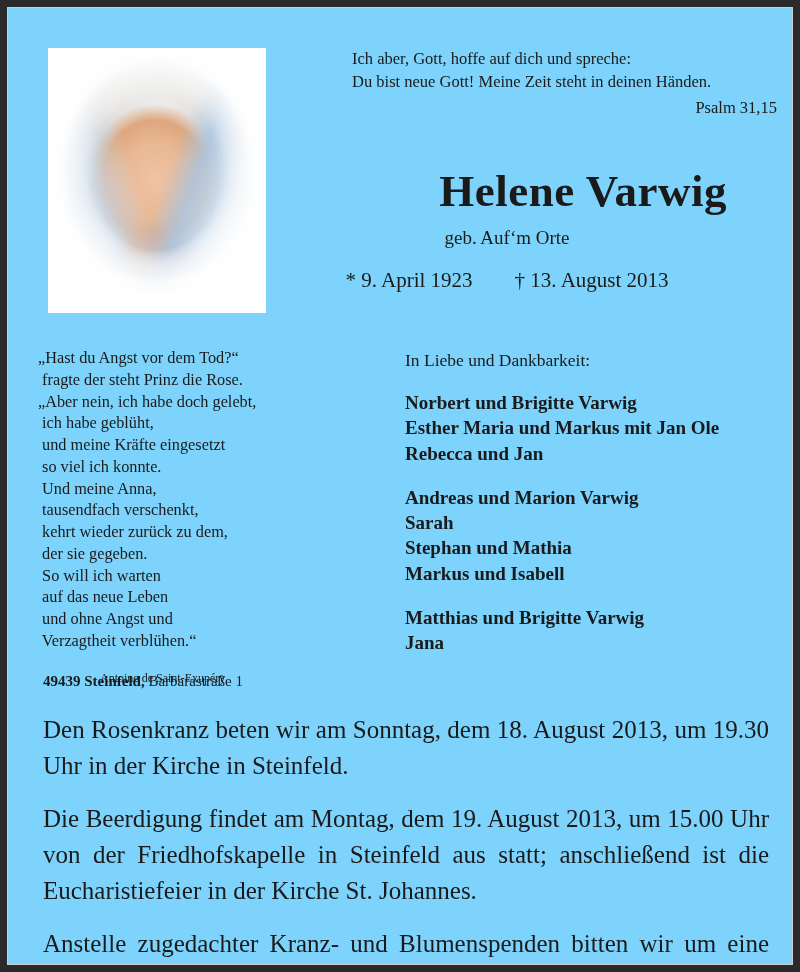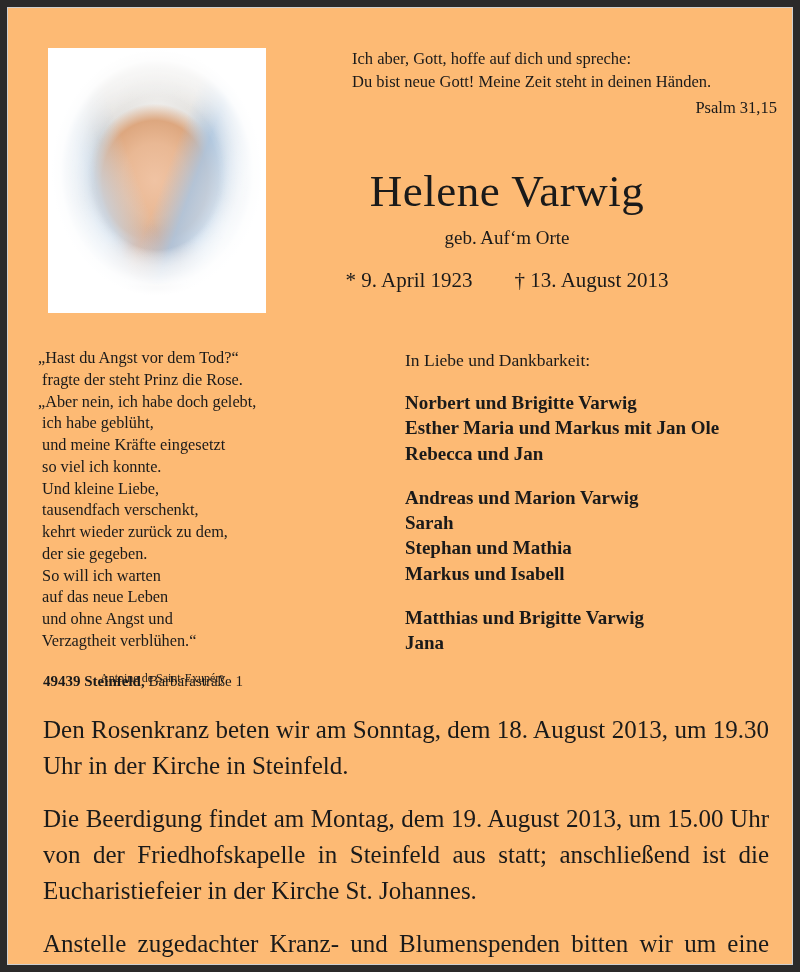--- a/index.html
+++ b/index.html
@@ -18,21 +18,21 @@
     height: 972px;
     box-sizing: border-box;
     background: #ffffff;
     border: 7px solid #2b2a2a;
     overflow: hidden;
   }
   .page-inner {
     position: relative;
     width: 100%;
     height: 100%;
-    background: #fdba74;
+    background: #7dd3fc;
     box-shadow: inset 0 0 0 1px #cfcfcf;
     box-sizing: border-box;
   }
 
   
   .portrait-wrap {
     position: absolute;
     left: 41px;
     top: 41px;
     width: 218px;
@@ -115,21 +115,22 @@
     position: absolute;
     left: 280px;
     top: 160px;
     width: 440px;
     text-align: center;
   }
   .deceased-name {
     font-size: 45px;
     line-height: 1.08;
     letter-spacing: 0.5px;
-    font-weight: 400;
+    font-weight: 700;
+    text-align: right;
   }
   .maiden-name {
     font-size: 19px;
     margin-top: 11px;
   }
   .life-dates {
     font-size: 21px;
     margin-top: 19px;
   }
   .life-dates .born { margin-right: 42px; }
@@ -214,21 +215,21 @@
       </div>
     </div>
 
     <div class="poem">
       <div class="ln">„Hast du Angst vor dem Tod?“</div>
       <div class="ln"> fragte der steht Prinz die Rose.</div>
       <div class="ln">„Aber nein, ich habe doch gelebt,</div>
       <div class="ln"> ich habe geblüht,</div>
       <div class="ln"> und meine Kräfte eingesetzt</div>
       <div class="ln"> so viel ich konnte.</div>
-      <div class="ln"> Und kleine Liebe,</div>
+      <div class="ln"> Und meine Anna,</div>
       <div class="ln"> tausendfach verschenkt,</div>
       <div class="ln"> kehrt wieder zurück zu dem,</div>
       <div class="ln"> der sie gegeben.</div>
       <div class="ln"> So will ich warten</div>
       <div class="ln"> auf das neue Leben</div>
       <div class="ln"> und ohne Angst und</div>
       <div class="ln"> Verzagtheit verblühen.“</div>
       <div class="poem-author">Antoine de Saint-Exupéry</div>
     </div>
 

